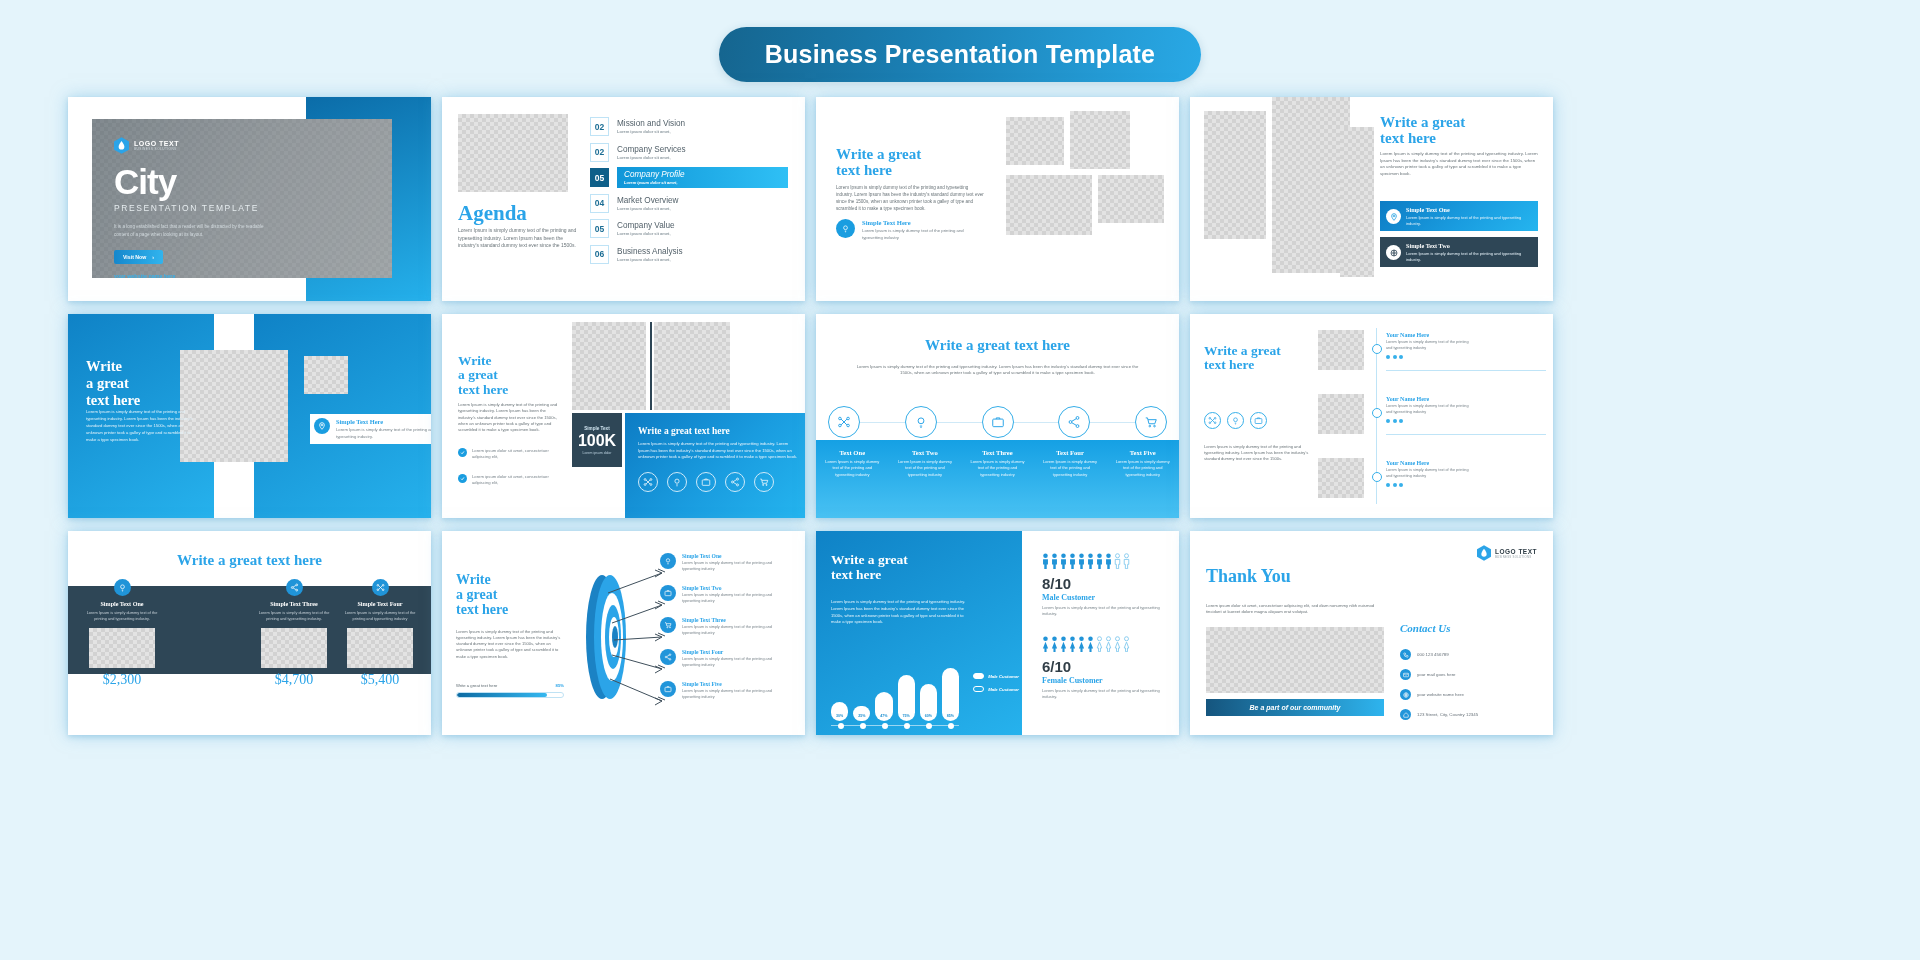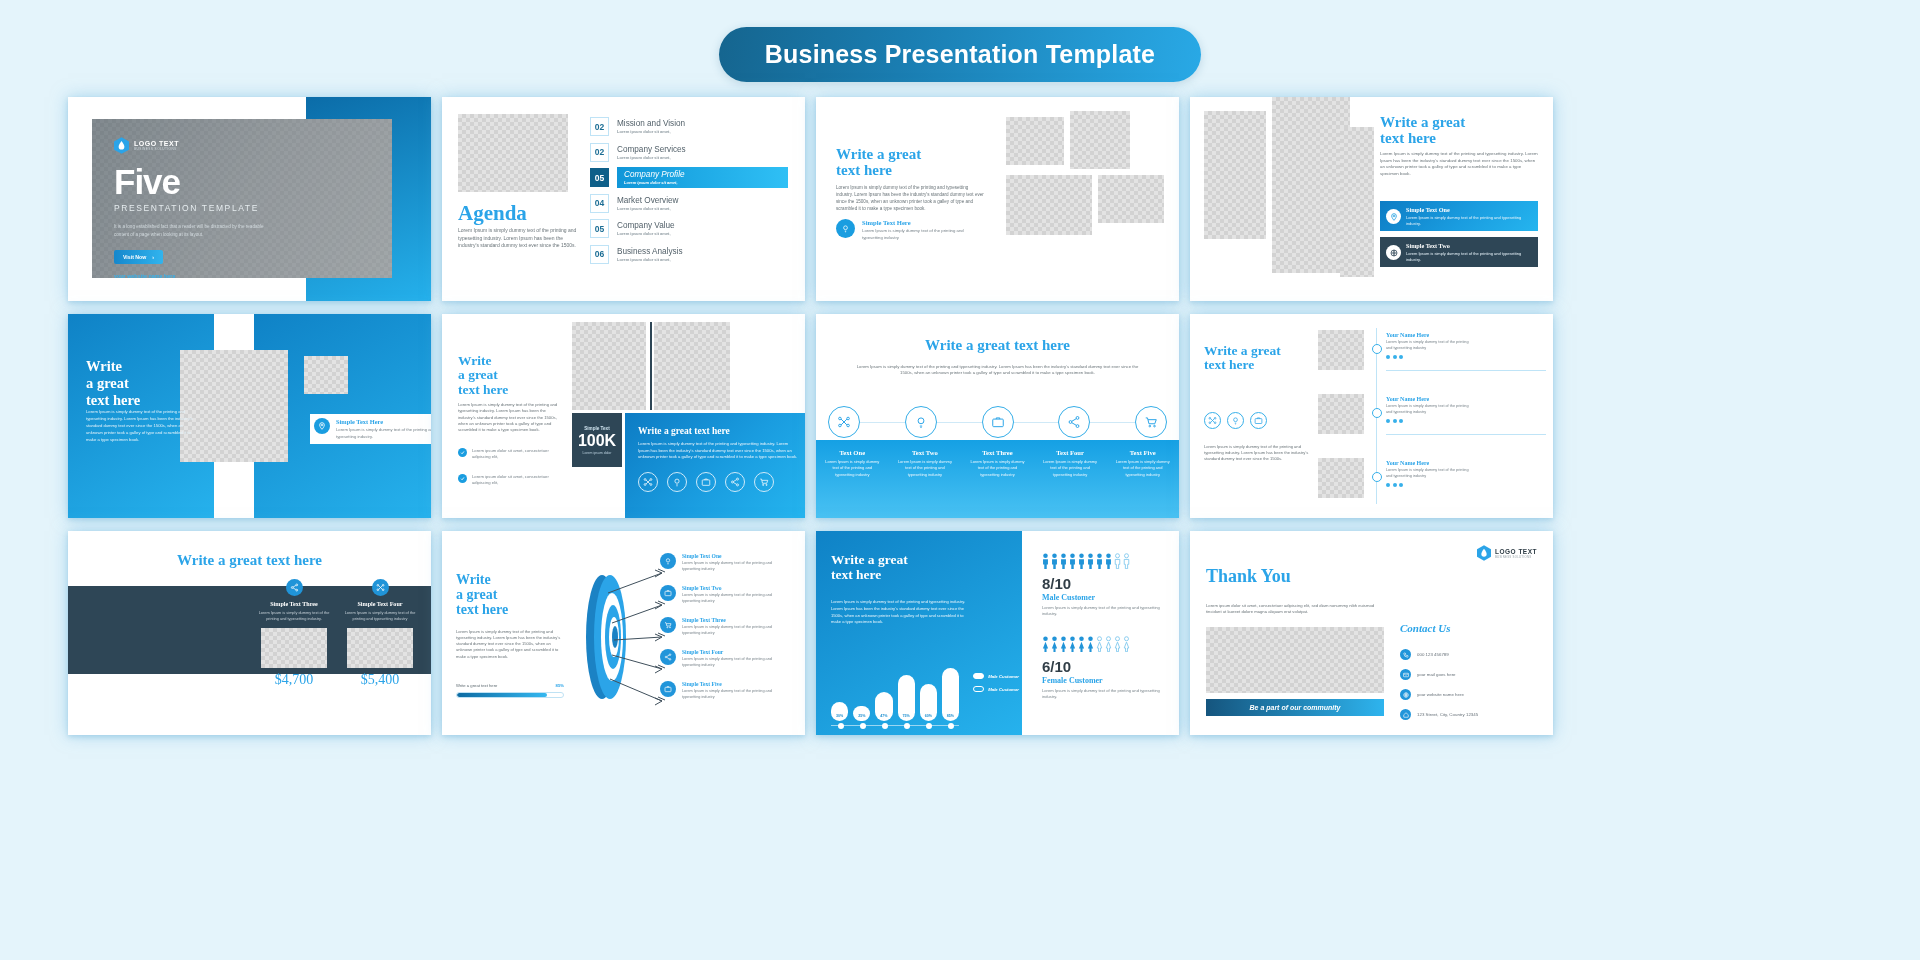--- a/index.html
+++ b/index.html
@@ -234,21 +234,21 @@
         <div class="logo-row">
           <svg class="hexlogo" viewBox="0 0 20 22">
             <polygon points="10,0 20,5.5 20,16.5 10,22 0,16.5 0,5.5" fill="#2ba4e8"></polygon>
             <path d="M10 5 C7 9 6.2 11 6.2 12.6 A3.8 3.8 0 0 0 13.8 12.6 C13.8 11 13 9 10 5Z" fill="#fff"></path>
           </svg>
           <div>
             <div class="logo-txt">LOGO TEXT</div>
             <div class="logo-sub">BUSINESS SOLUTIONS</div>
           </div>
         </div>
-        <div class="s1-title">Five</div>
+        <div class="s1-title">City</div>
         <div class="s1-sub">PRESENTATION TEMPLATE</div>
         <div class="s1-desc">It is a long established fact that a reader will be distracted by the readable content of a page when looking at its layout.</div>
         <div class="s1-btn">
           <span>Visit Now</span>
           <span>›</span>
         </div>
         <div class="s1-web">your website name here</div>
       </div>
     </div>
   </div>
@@ -582,20 +582,32 @@
             <rect x="3" y="7" width="18" height="13" rx="1.5"></rect>
             <path d="M9 7V5h6v2"></path>
           </svg>
         </div>
     </div>
   </div>
 
   <div class="slide">
     <div class="hd s9-h">Write a great text here</div>
     <div class="s9-band"></div>
+    <div class="s9-col" style="left:12px;">
+      <div class="bub circ-ico">
+          <svg width="9" height="9" viewBox="0 0 24 24" fill="none" stroke="#fff" stroke-width="2">
+            <circle cx="12" cy="10" r="5"></circle>
+            <path d="M10 19h4M11 21.5h2"></path>
+          </svg>
+        </div>
+      <div class="t">Simple Text One</div>
+      <div class="d">Lorem Ipsum is simply dummy text of the printing and typesetting industry.</div>
+      <div class="img ph" style="position:relative;"></div>
+      <div class="price">$2,300</div>
+    </div>
     <div class="s9-col" style="left:184px;">
       <div class="bub circ-ico">
           <svg width="9" height="9" viewBox="0 0 24 24" fill="none" stroke="#fff" stroke-width="2">
             <circle cx="18" cy="5" r="2.4"></circle>
             <circle cx="6" cy="12" r="2.4"></circle>
             <circle cx="18" cy="19" r="2.4"></circle>
             <path d="M8.2 10.8l7.6-4.4M8.2 13.2l7.6 4.4"></path>
           </svg>
         </div>
       <div class="t">Simple Text Three</div>

